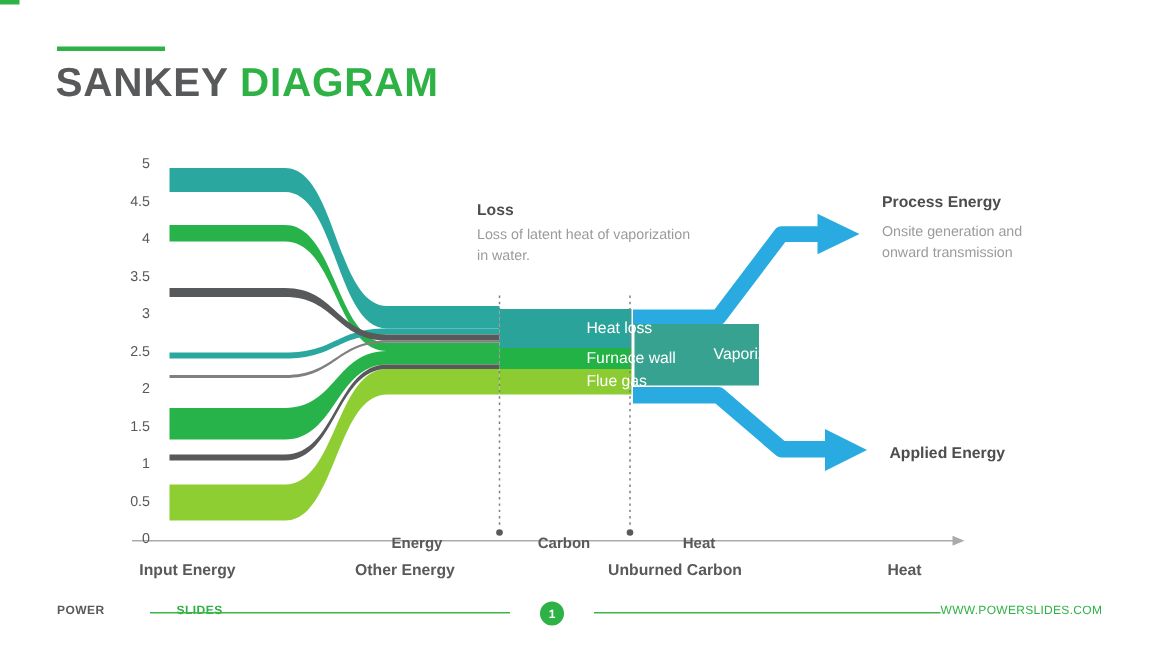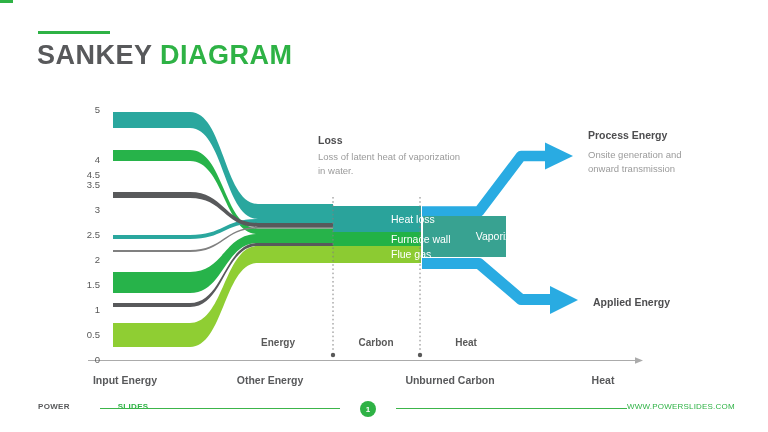--- a/index.html
+++ b/index.html
@@ -16,21 +16,21 @@
 
   #ticks .tick-label { position:absolute; left:72px; width:28px; text-align:right;
                        font-size:9.5px; color:#595959; }
 
   .box-label   { font-size:10.5px; color:#fff; white-space:nowrap;margin-left:40px; }
   .vapor-label { width:83px; text-align:center; }
 
   .ann-title { font-size:10.5px; font-weight:bold; color:#4D4D4F; white-space:nowrap; }
   .ann-body  { font-size:9.5px; color:#9B9B9B; line-height:14px; white-space:nowrap; }
 
-  .mid-label   { font-size:10px;   font-weight:bold; color:#595959; transform:translateX(-50%); white-space:nowrap; }
+  .mid-label   { font-size:10px;   font-weight:bold; color:#595959; transform:translateX(-50%); white-space:nowrap;margin-top:20px; }
   .stage-label { font-size:10.5px; font-weight:bold; color:#58595B; transform:translateX(-50%); white-space:nowrap; }
 
   .brand { left:38px; top:402px; font-size:8px; font-weight:bold; letter-spacing:.3px; color:#58595B; }
   .brand .accent { color:#2EB245;padding-left:48px; }
   .f-line { height:1px; background:#3CB54A; top:408px; }
   .f-line-left  { left:100px; width:240px; }
   .f-line-right { left:396px; width:231px; }
   .page-circle { left:360px; top:401px; width:16px; height:16px; border-radius:50%;
                  background:#2EB245; color:#fff; font-size:8px; font-weight:bold;
                  display:flex; align-items:center; justify-content:center; }
@@ -76,21 +76,21 @@
   <div id="ticks">
       <div class="tick-label" style="top: 354px;">0</div>
       <div class="tick-label" style="top: 329px;">0.5</div>
       <div class="tick-label" style="top: 304px;">1</div>
       <div class="tick-label" style="top: 279px;">1.5</div>
       <div class="tick-label" style="top: 254px;">2</div>
       <div class="tick-label" style="top: 229px; text-align: right;">2.5</div>
       <div class="tick-label" style="top: 204px;">3</div>
       <div class="tick-label" style="top: 179px;">3.5</div>
       <div class="tick-label" style="top: 154px;">4</div>
-      <div class="tick-label" style="top: 129px; margin-top: 40px;">4.5</div>
+      <div class="tick-label" style="top: 129px;">4.5</div>
       <div class="tick-label" style="top: 104px;">5</div>
     </div>
 
   <div class="abs box-label" style="left:351px;top:213px">Heat loss</div>
   <div class="abs box-label" style="left:351px;top:233px">Furnace wall</div>
   <div class="abs box-label" style="left:351px;top:248px">Flue gas</div>
   <div class="abs box-label vapor-label" style="left:423px;top:230px">Vaporization</div>
 
   <div class="abs ann-title" style="left:318px;top:134px">Loss</div>
   <div class="abs ann-body" style="left:318px;top:150px">

